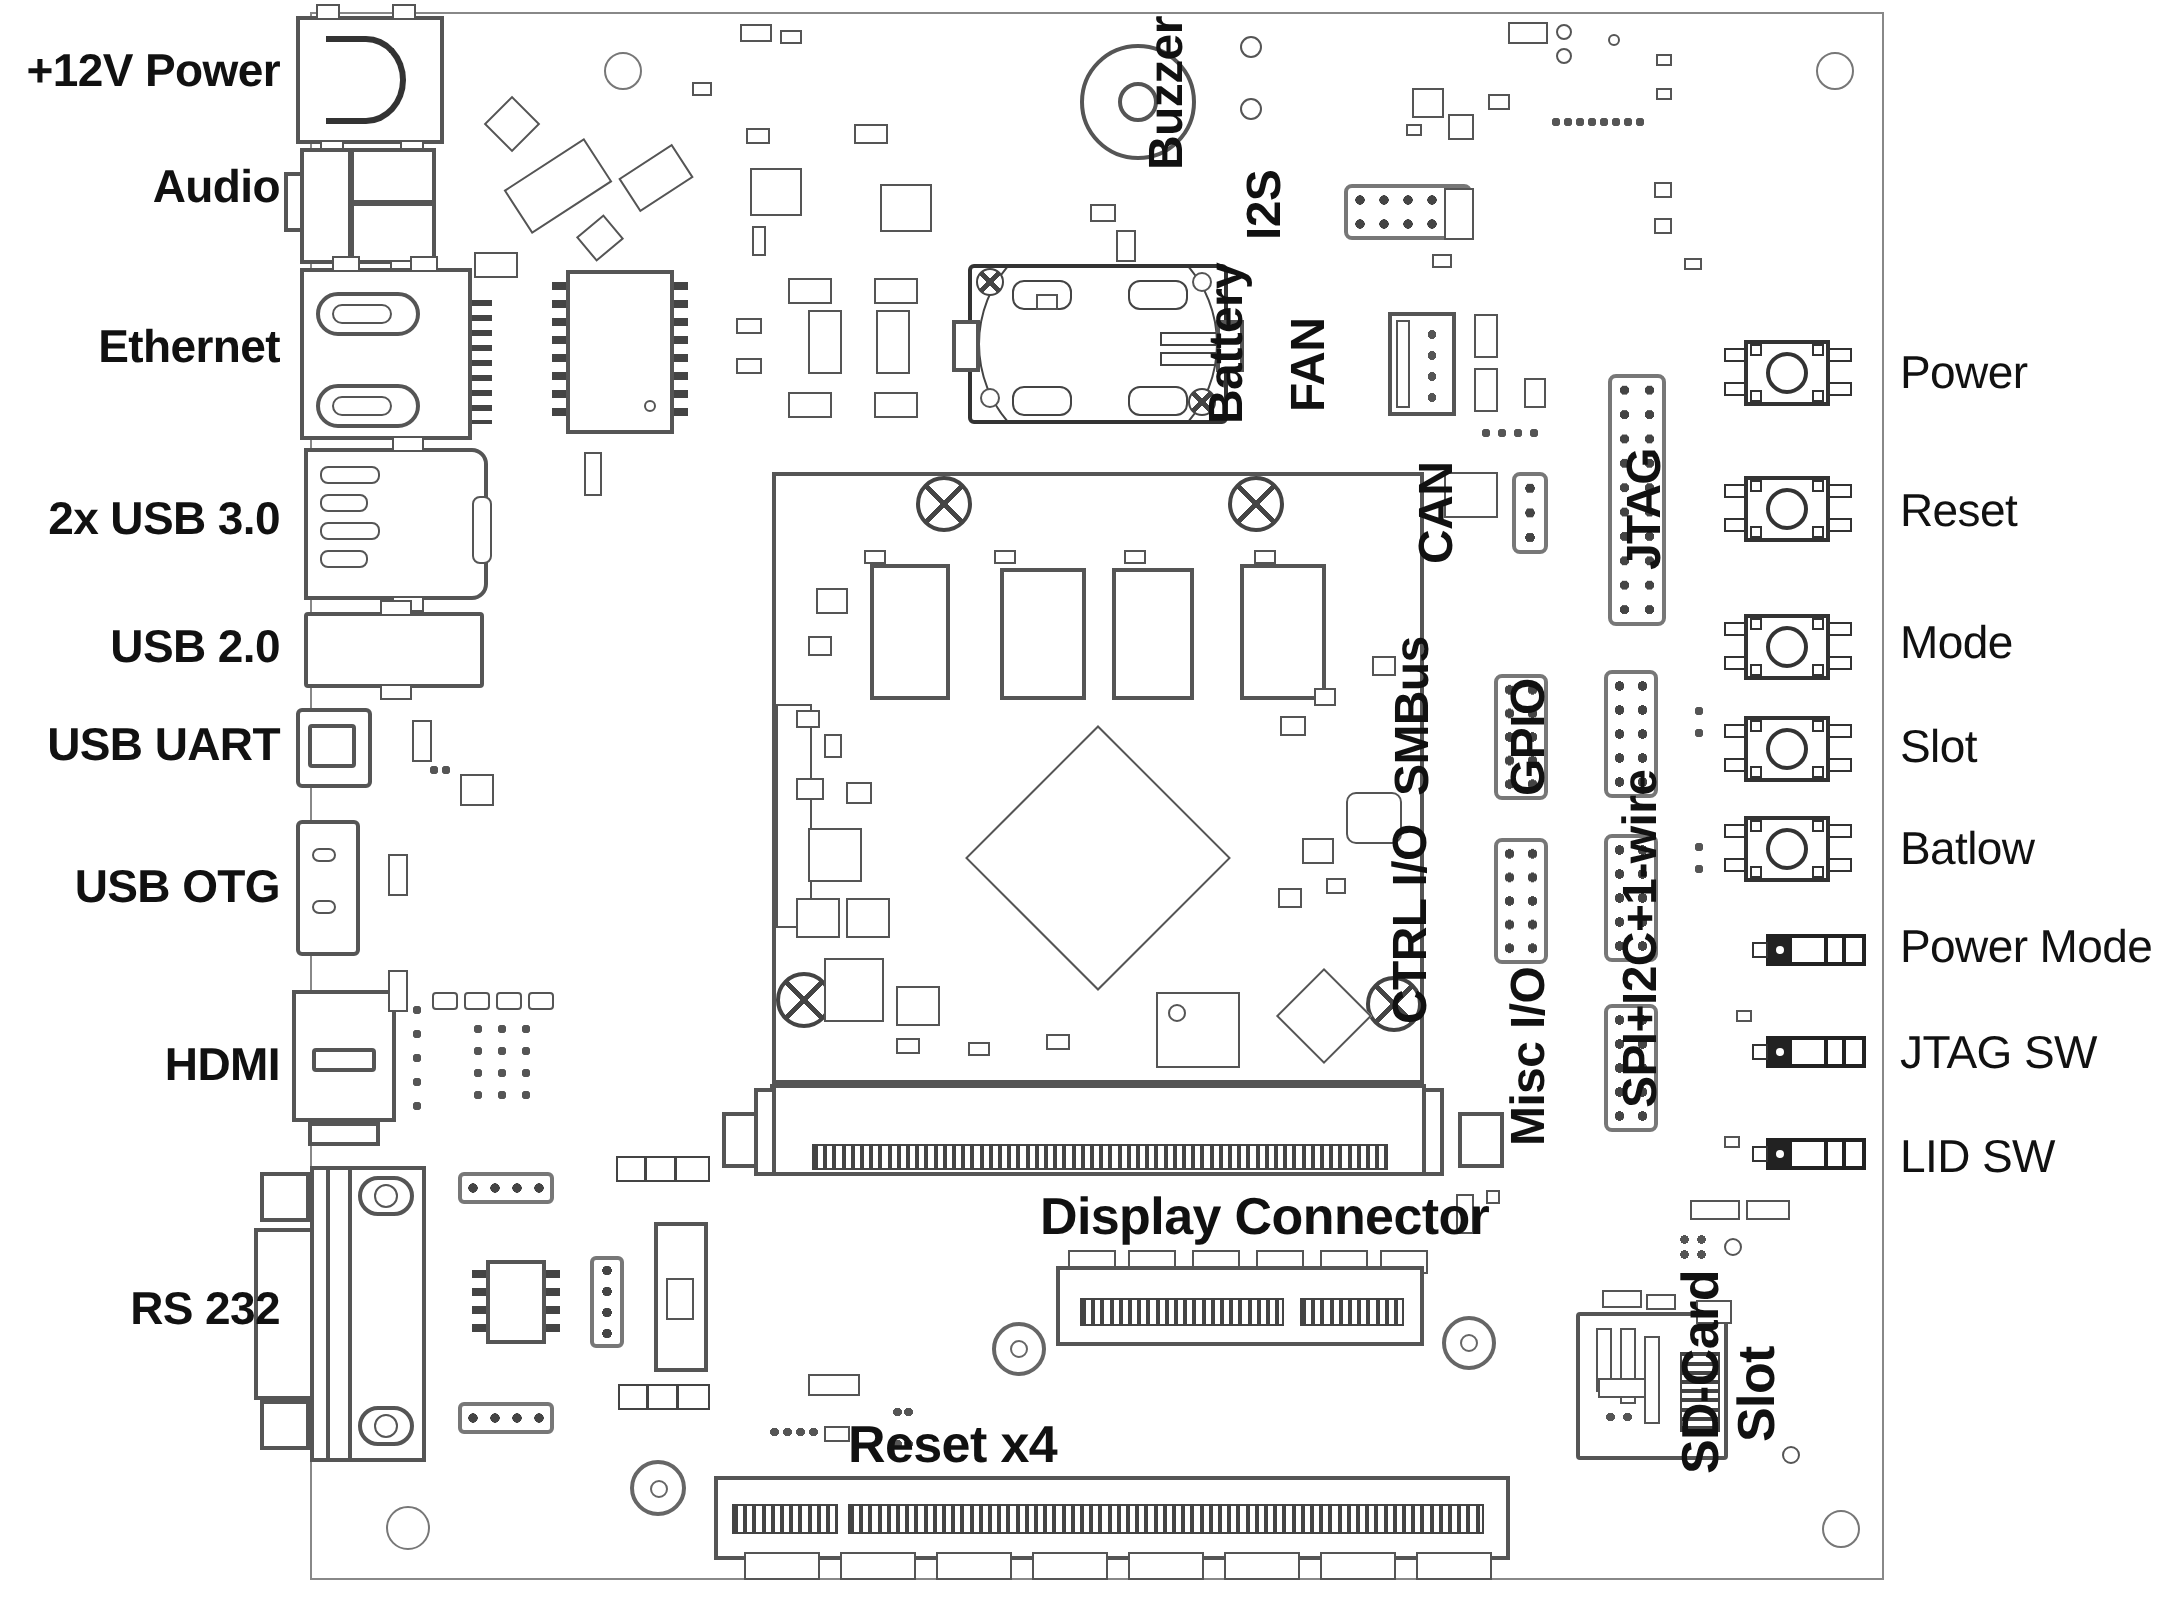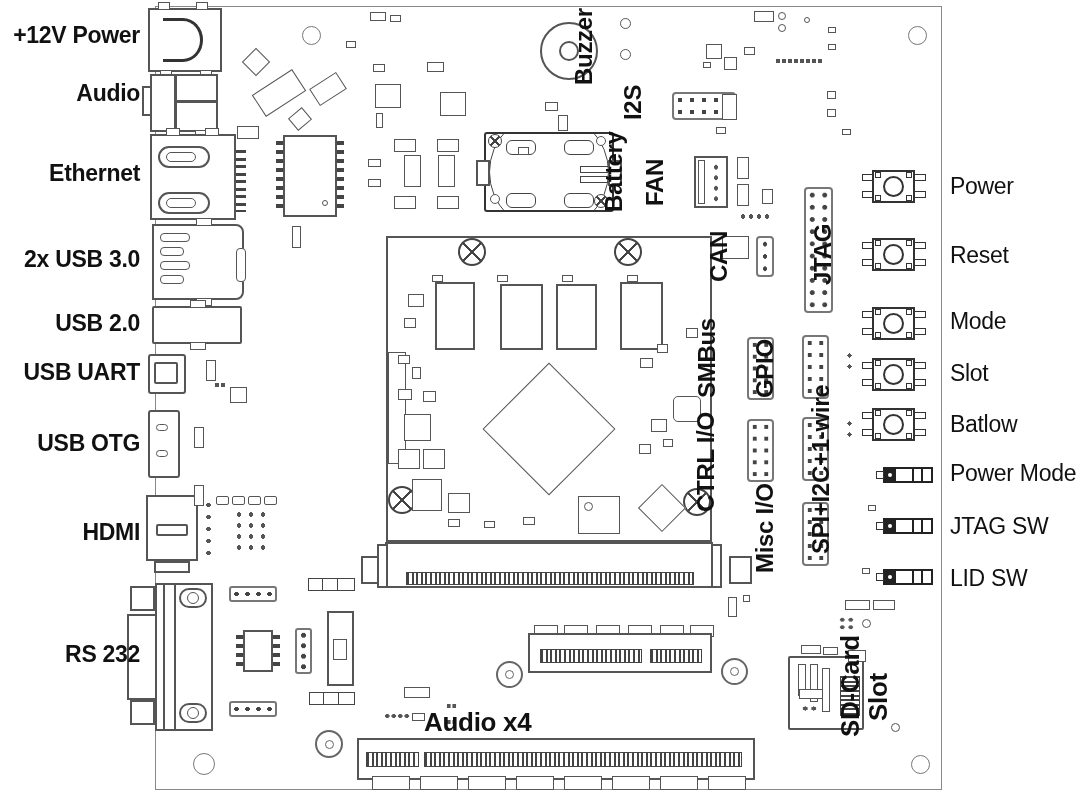--- a/index.html
+++ b/index.html
@@ -438,17 +438,18 @@
 
   <div class="lblR" style="left:950px;top:173px;">Power</div>
   <div class="lblR" style="left:950px;top:242px;">Reset</div>
   <div class="lblR" style="left:950px;top:308px;">Mode</div>
   <div class="lblR" style="left:950px;top:360px;">Slot</div>
   <div class="lblR" style="left:950px;top:411px;">Batlow</div>
   <div class="lblR" style="left:950px;top:460px;">Power Mode</div>
   <div class="lblR" style="left:950px;top:513px;">JTAG SW</div>
   <div class="lblR" style="left:950px;top:565px;">LID SW</div>
 
-  <div class="lblB" style="left:424px;top:708px;">Audio x4</div>
+  <div class="lblB" style="left:520px;top:594px;">Display Connector</div>
+  <div class="lblB" style="left:424px;top:708px;">Reset x4</div>
   <div class="vlbl" style="left:863px;top:712px;font-size:26px;">SD-Card</div>
   <div class="vlbl" style="left:891px;top:696px;font-size:26px;">Slot</div>
 
 </div>
 
 </body></html>

